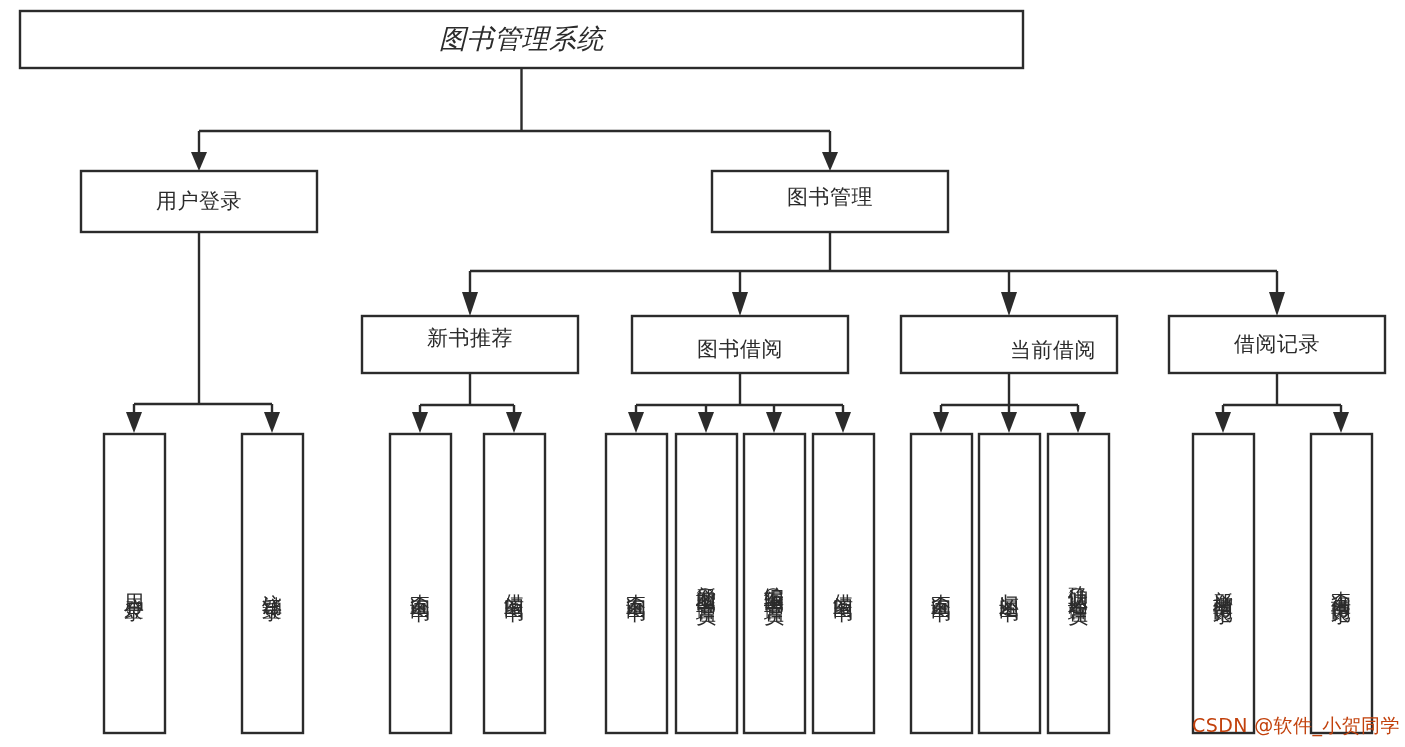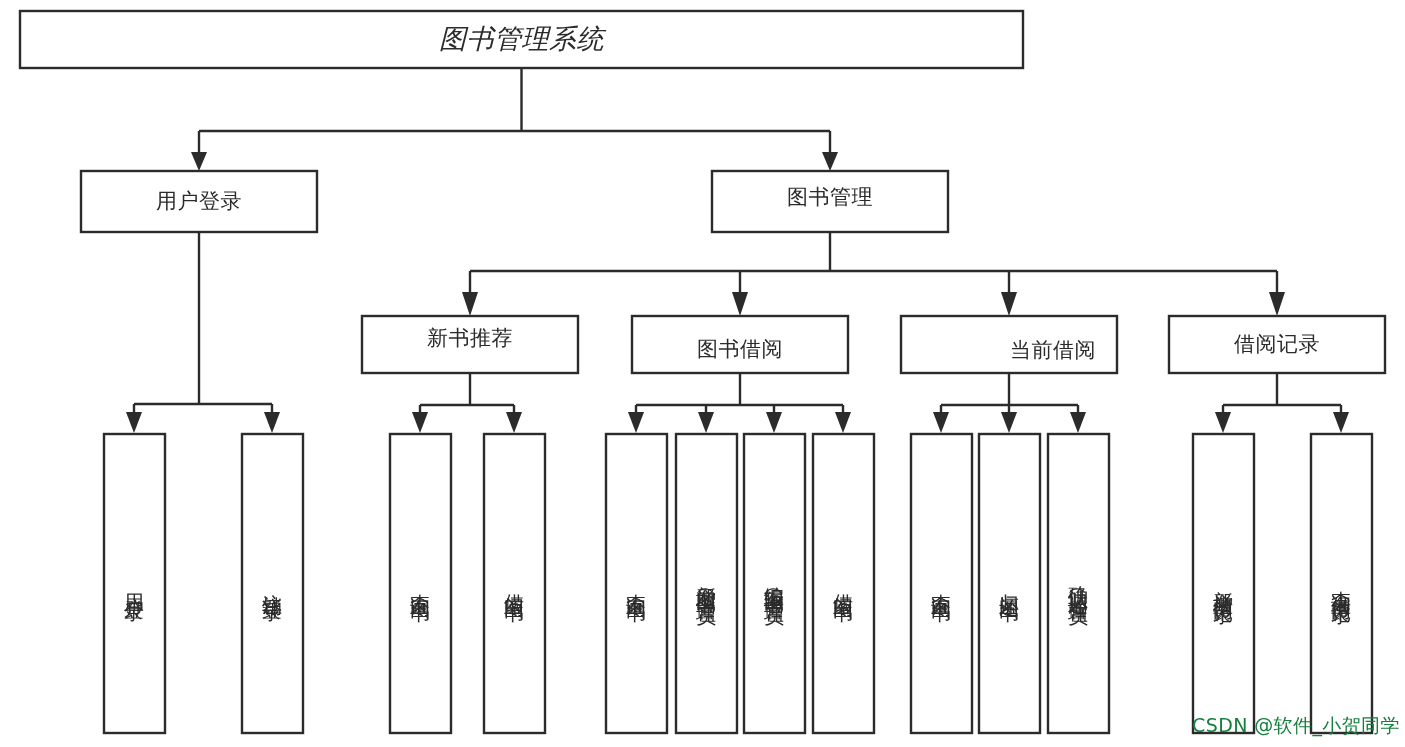--- a/index.html
+++ b/index.html
@@ -64,21 +64,21 @@
   .node-label.vertical {
     writing-mode: vertical-rl;
     text-orientation: upright;
     font-size: 20px;
     letter-spacing: 3px;
     line-height: 1;
     white-space: normal;
   }
   .watermark {
     position: absolute;
-    color: #15803d;
+    color: #c2410c;
     font-size: 19px;
     font-family: "DejaVu Sans", "Liberation Sans", sans-serif;
     white-space: nowrap;
     letter-spacing: 0.4px;
     pointer-events: none;
   }
 </style>
 </head>
 <body>
 

